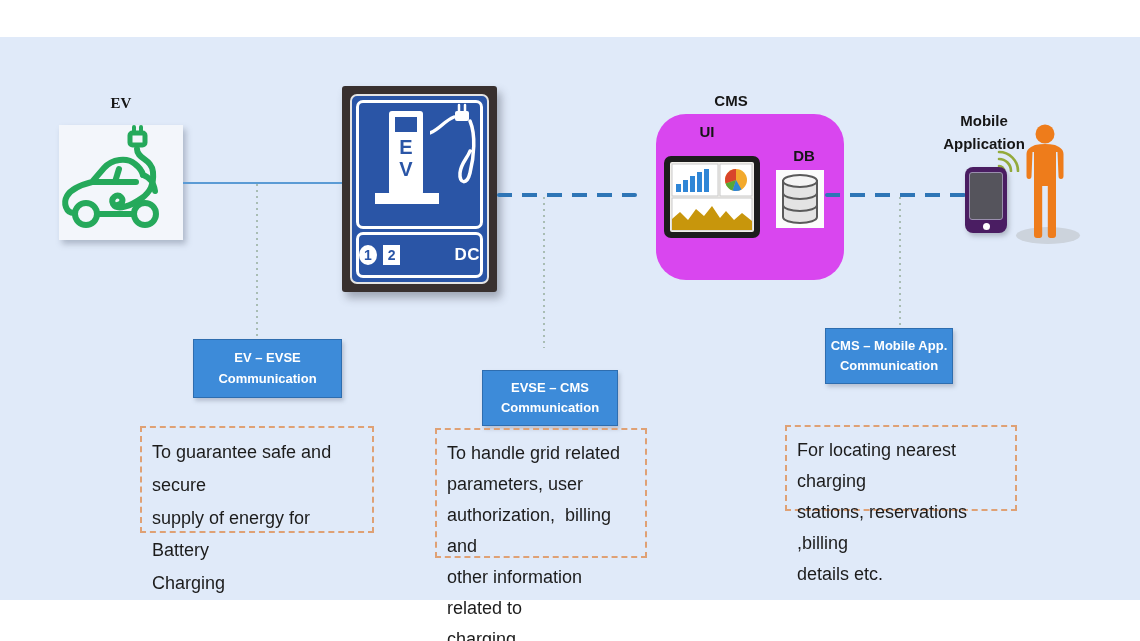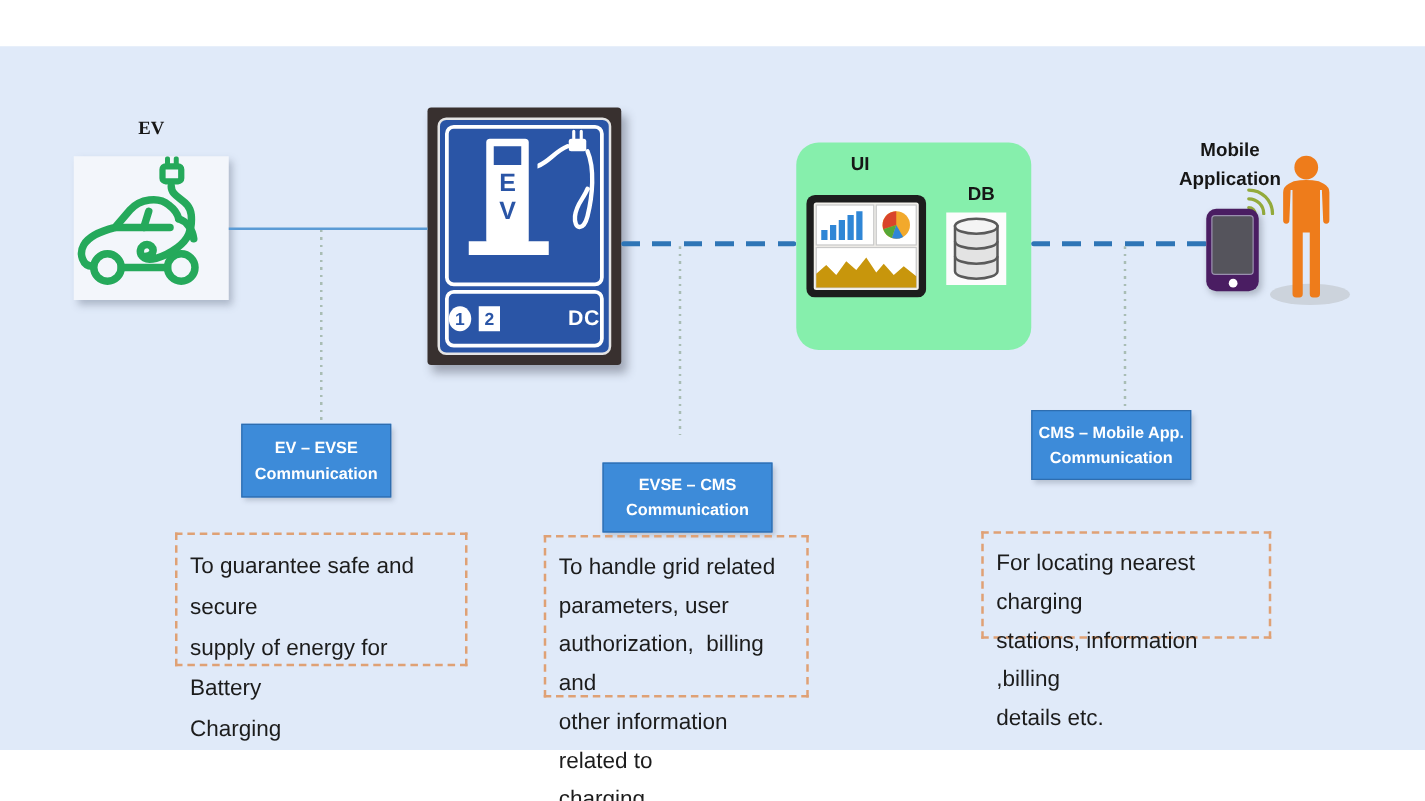--- a/index.html
+++ b/index.html
@@ -30,21 +30,21 @@
   .pump-base { position:absolute; left:16px; top:90px; width:64px; height:11px; background:#ffffff; }
   .pump-cable { position:absolute; right:0; top:0; width:50px; height:104px; }
   .evse-bottom { height:46px; border:3px solid #ffffff; border-radius:7px; display:flex;
                  align-items:center; justify-content:center; gap:6px; }
   .slot { width:20px; height:20px; background:#ffffff; color:#2a55a6; font-weight:700; font-size:14px;
           display:flex; align-items:center; justify-content:center; line-height:1; }
   .slot.round { border-radius:50%; }
   .slot-dc { color:#ffffff; font-weight:700; font-size:17px; letter-spacing:.5px;padding-left:48px; }
 
   
-  .cms-box { left:637px; top:114px; width:188px; height:166px; background:#86efac; border-radius:18px; }
+  .cms-box { left:656px; top:114px; width:188px; height:166px; background:#d946ef; border-radius:30px; }
   .cms-inner-label { position:absolute; font-weight:700; font-size:15px; color:#161616; text-align:center; }
   .ui-label { left:36px; top:9px; width:30px; }
   .db-label { left:134px; top:33px; width:28px; }
   .tablet { position:absolute; left:8px; top:42px; }
   .db-wrap { position:absolute; left:120px; top:56px; width:48px; height:58px; background:#fcfcfc;
              display:flex; align-items:center; justify-content:center; }
 
   
   .mobile-label { left:929px; top:110px; width:110px; }
   .phone { left:965px; top:167px; width:42px; height:66px; background:#4a1d62; border-radius:8px;
@@ -63,21 +63,21 @@
   .line-dashed { top:193px; height:4px; border-radius:2px;
     background:repeating-linear-gradient(90deg,#2e75b6 0 15px,rgba(0,0,0,0) 15px 25px); }
   .line-vdot { width:2px;
     background:repeating-linear-gradient(180deg,#a9bdb4 0 2px,rgba(0,0,0,0) 2px 6px); }
 
   
   .comm-box { position:absolute; background:#3d8bd9; border:1px solid #2e6daf; color:#ffffff;
               font-weight:700; font-size:13px; text-align:center; display:flex; align-items:center;
               justify-content:center; line-height:1.55; white-space:pre-line;
               box-shadow:2px 3px 4px rgba(90,100,120,.3); }
-  .comm-1 { left:193px; top:339px; width:120px; height:59px; }
+  .comm-1 { left:193px; top:339px; width:149px; height:59px; }
   .comm-2 { left:482px; top:348px; width:136px; height:56px;margin-top:22px; }
   .comm-3 { left:825px; top:328px; width:128px; height:56px; }
 
   
   .desc-box { position:absolute; border:2px dashed #dfa175; color:#1c1c1c; font-size:18px;
               line-height:1.82; padding:8px 10px; white-space:pre-line; }
   .desc-1 { left:140px; top:426px; width:234px; height:107px; }
   .desc-2 { left:435px; top:428px; width:212px; height:130px; line-height:1.72; }
   .desc-3 { left:785px; top:425px; width:232px; height:86px; line-height:1.72; }
 </style>
@@ -124,20 +124,21 @@
         </svg>
       </div>
       <div class="evse-bottom">
         <div class="slot round">1</div>
         <div class="slot">2</div>
         <div class="slot-dc">DC</div>
       </div>
     </div>
   </div>
 
+  <div class="node-label" style="left:637px; top:90px; width:188px;">CMS</div>
   <div class="abs cms-box">
     <div class="cms-inner-label ui-label">UI</div>
     <svg class="tablet" width="96" height="82" viewBox="0 0 96 82">
       <rect x="0" y="0" width="96" height="82" rx="7" fill="#1d1d1d"></rect>
       <rect x="6" y="6" width="84" height="70" rx="2" fill="#f3f1ec"></rect>
       <rect x="8" y="8" width="46" height="32" fill="#ffffff" stroke="#c9c9c9"></rect>
       <g fill="#2f86d6">
         <rect x="12" y="28" width="5" height="8"></rect>
         <rect x="19" y="24" width="5" height="12"></rect>
         <rect x="26" y="20" width="5" height="16"></rect>
@@ -200,15 +201,15 @@
 
   <div class="desc-box desc-1">To guarantee safe and secure
 supply of energy for Battery
 Charging</div>
   <div class="desc-box desc-2">To handle grid related
 parameters, user
 authorization,&nbsp; billing and
 other information related to
 charging</div>
   <div class="desc-box desc-3">For locating nearest charging
-stations, information ,billing
+stations, reservations ,billing
 details etc.</div>
 </div>
 
 </body></html>

